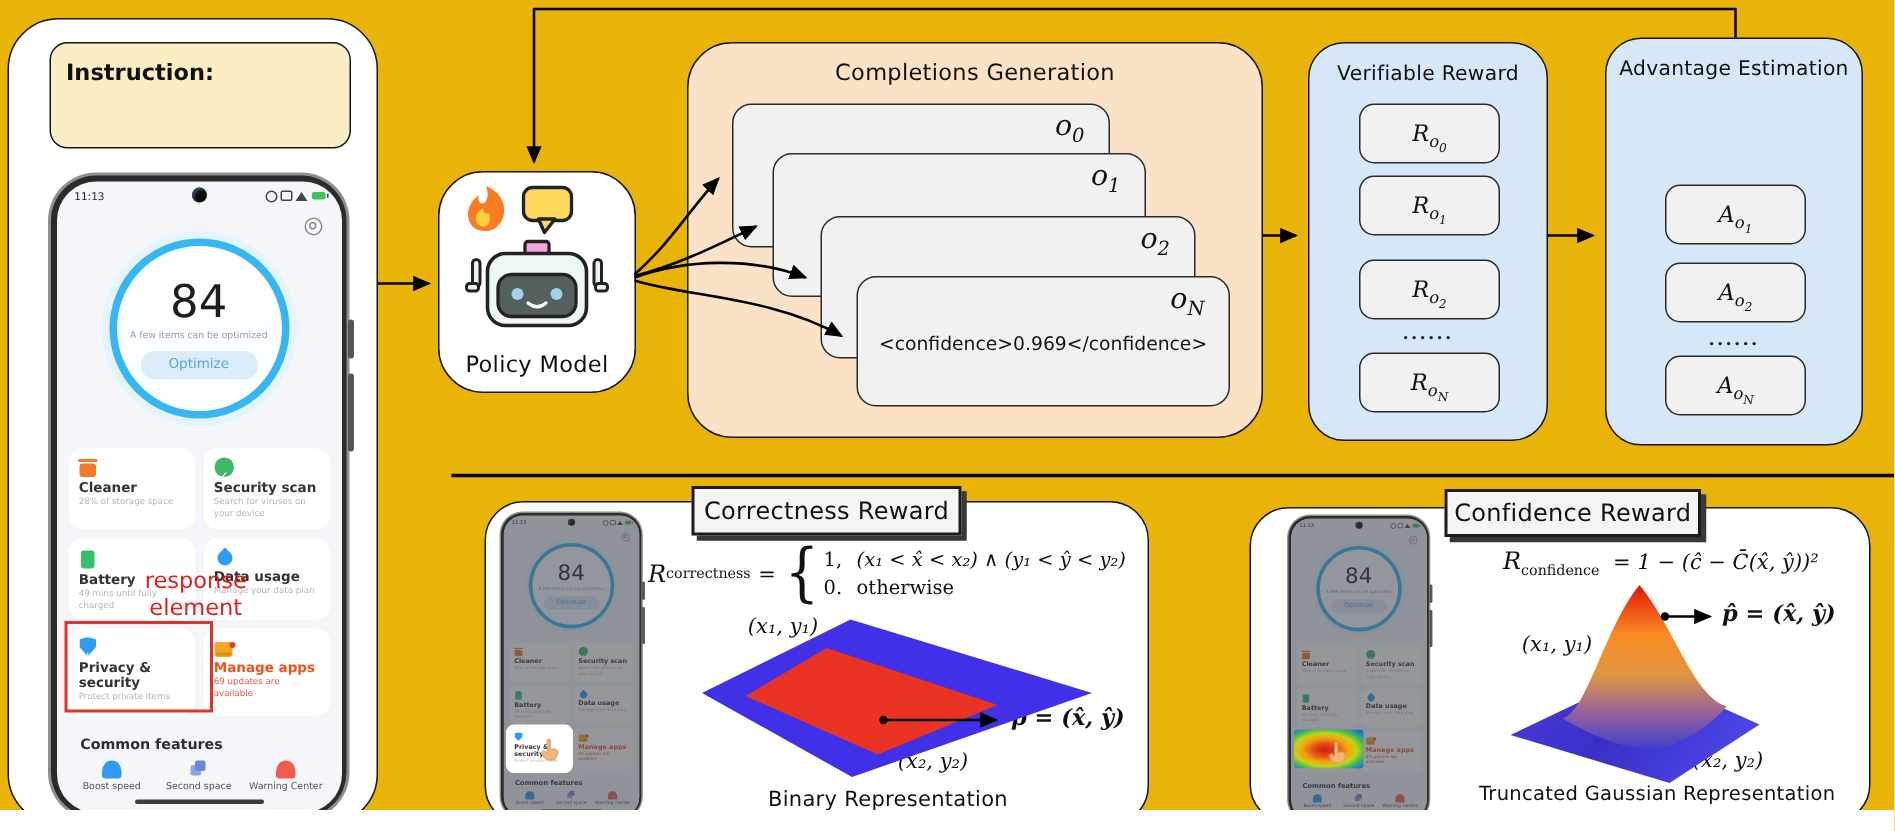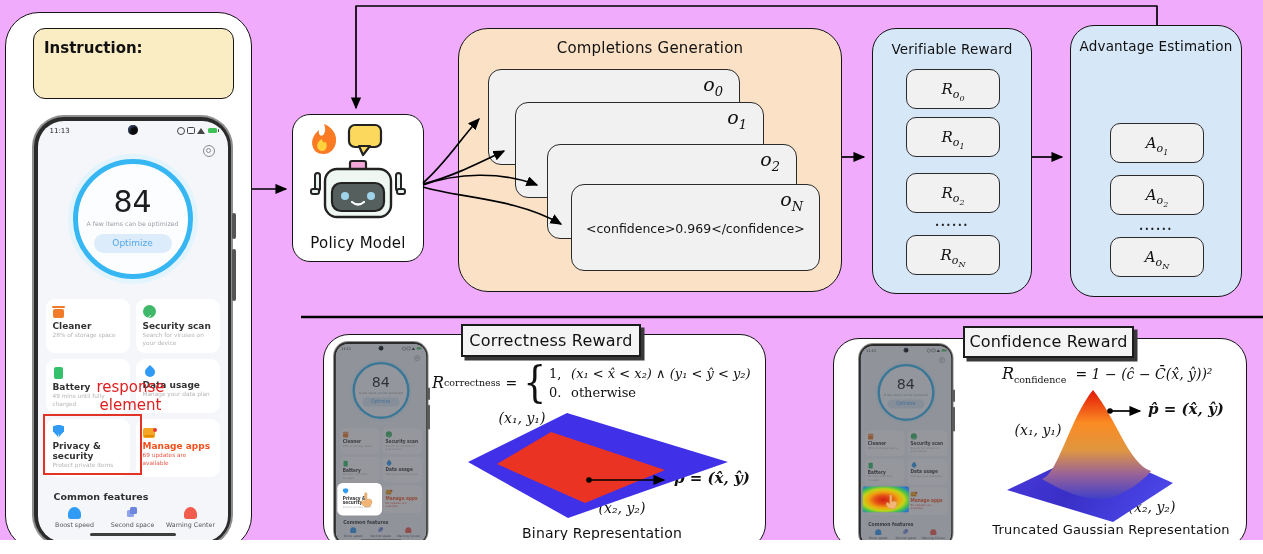--- a/index.html
+++ b/index.html
@@ -1,16 +1,16 @@
 <!DOCTYPE html>
 <html><head>
 <meta charset="utf-8">
 <style>
   html,body{margin:0;padding:0;background:#ffffff;}
-  #canvas{position:relative;width:1263px;height:540px;background:#f0abfc;overflow:hidden;
+  #canvas{position:relative;width:1263px;height:540px;background:#eab308;overflow:hidden;
           font-family:"DejaVu Sans",sans-serif;color:#111;}
   .abs{position:absolute;}
   .panel{position:absolute;border:1.7px solid #151515;background:#fff;}
   .ctitle{font-family:"DejaVu Sans",sans-serif;letter-spacing:.2px;color:#111;}
   .math{font-family:"DejaVu Serif",serif;font-style:italic;}
   .rm{font-style:normal;}
 
   
   #left-wrap{left:5px;top:12px;width:245px;height:536px;border-radius:34px;}
   #instruction{left:33px;top:28px;width:201px;height:71px;border:1.6px solid #151515;border-radius:12px;
@@ -80,21 +80,21 @@
   .v-main .anno-text{display:block;position:absolute;left:28px;top:257px;width:130px;z-index:26;text-align:center;
                      color:#e02020;font-size:15px;line-height:18px;}
   .v-spot .dim,.v-heat .dim{display:block;position:absolute;inset:0;background:rgba(62,66,74,.55);border-radius:24px;z-index:20;}
   .v-spot .tile-4{position:relative;z-index:31;background:#fff;box-shadow:0 0 0 5px #fff;border-radius:6px;}
   .v-heat .heat{display:block;position:absolute;left:4px;top:296px;width:97px;height:54px;border-radius:4px;z-index:30;opacity:.95;
     background:radial-gradient(ellipse at 45% 52%, #d61a0c 0%, #e8490f 22%, #f5a40a 42%, #c8d60e 58%, #3fc24c 72%, #1f78d1 88%, rgba(31,60,160,.85) 100%);}
   .v-spot .hand,.v-heat .hand{display:block;position:absolute;left:48px;top:312px;width:30px;height:34px;z-index:32;}
   .mini{transform:scale(0.475);transform-origin:0 0;}
 
   
-  #policy-box{left:292px;top:114px;width:130px;height:146px;border-radius:18px;}
+  #policy-box{left:292px;top:114px;width:130px;height:146px;border-radius:30px;}
   #policy-label{position:absolute;bottom:9px;left:0;right:0;text-align:center;font-size:15px;}
 
   
   #completions{left:458px;top:28px;width:382px;height:262px;border-radius:30px;background:#fbe2c6;}
   #completions .ptitle{position:absolute;top:10px;left:0;right:0;text-align:center;font-size:15px;}
   .ocard{position:absolute;background:#f1f1f2;border:1.3px solid #2a2a2a;border-radius:13px;}
   .olabel{position:absolute;top:3px;right:16px;font-family:"DejaVu Serif",serif;font-style:italic;font-size:19px;}
   .olabel sub{font-size:13px;}
   .sample{position:absolute;left:14px;top:28px;font-size:12.5px;color:#141414;line-height:1.1;}
   .sample div{margin-top:9px;}
@@ -115,21 +115,21 @@
         text-align:center;font-size:16px;z-index:12;}
   #corr-panel{left:323px;top:334px;width:441px;height:214px;border-radius:26px;}
   #conf-panel{left:833px;top:338px;width:412px;height:209px;border-radius:26px;}
   .formula{font-family:"DejaVu Serif",serif;color:#101010;}
   .fsub{font-size:9.5px;font-style:normal;}
   .brace{font-size:36px;font-weight:200;transform:scaleY(1.18);display:inline-block;margin:0 3px 0 6px;}
   .cases div{font-size:13px;line-height:19px;white-space:nowrap;}
   .cases .cval{display:inline-block;width:22px;}
   .coordlabel{position:absolute;font-family:"DejaVu Serif",serif;font-style:italic;font-size:14px;text-align:center;}
   .plabel{position:absolute;font-family:"DejaVu Serif",serif;font-style:italic;font-size:15px;font-weight:bold;}
-  .caption{position:absolute;text-align:center;font-size:14px;font-weight:500;}
+  .caption{position:absolute;text-align:left;font-size:14px;font-weight:500;}
 
   #arrows{position:absolute;left:0;top:0;z-index:50;pointer-events:none;}
 </style>
 </head>
 <body>
 
 <div id="canvas">
 
   <div class="panel" id="left-wrap"></div>
   <div class="abs" id="instruction">

